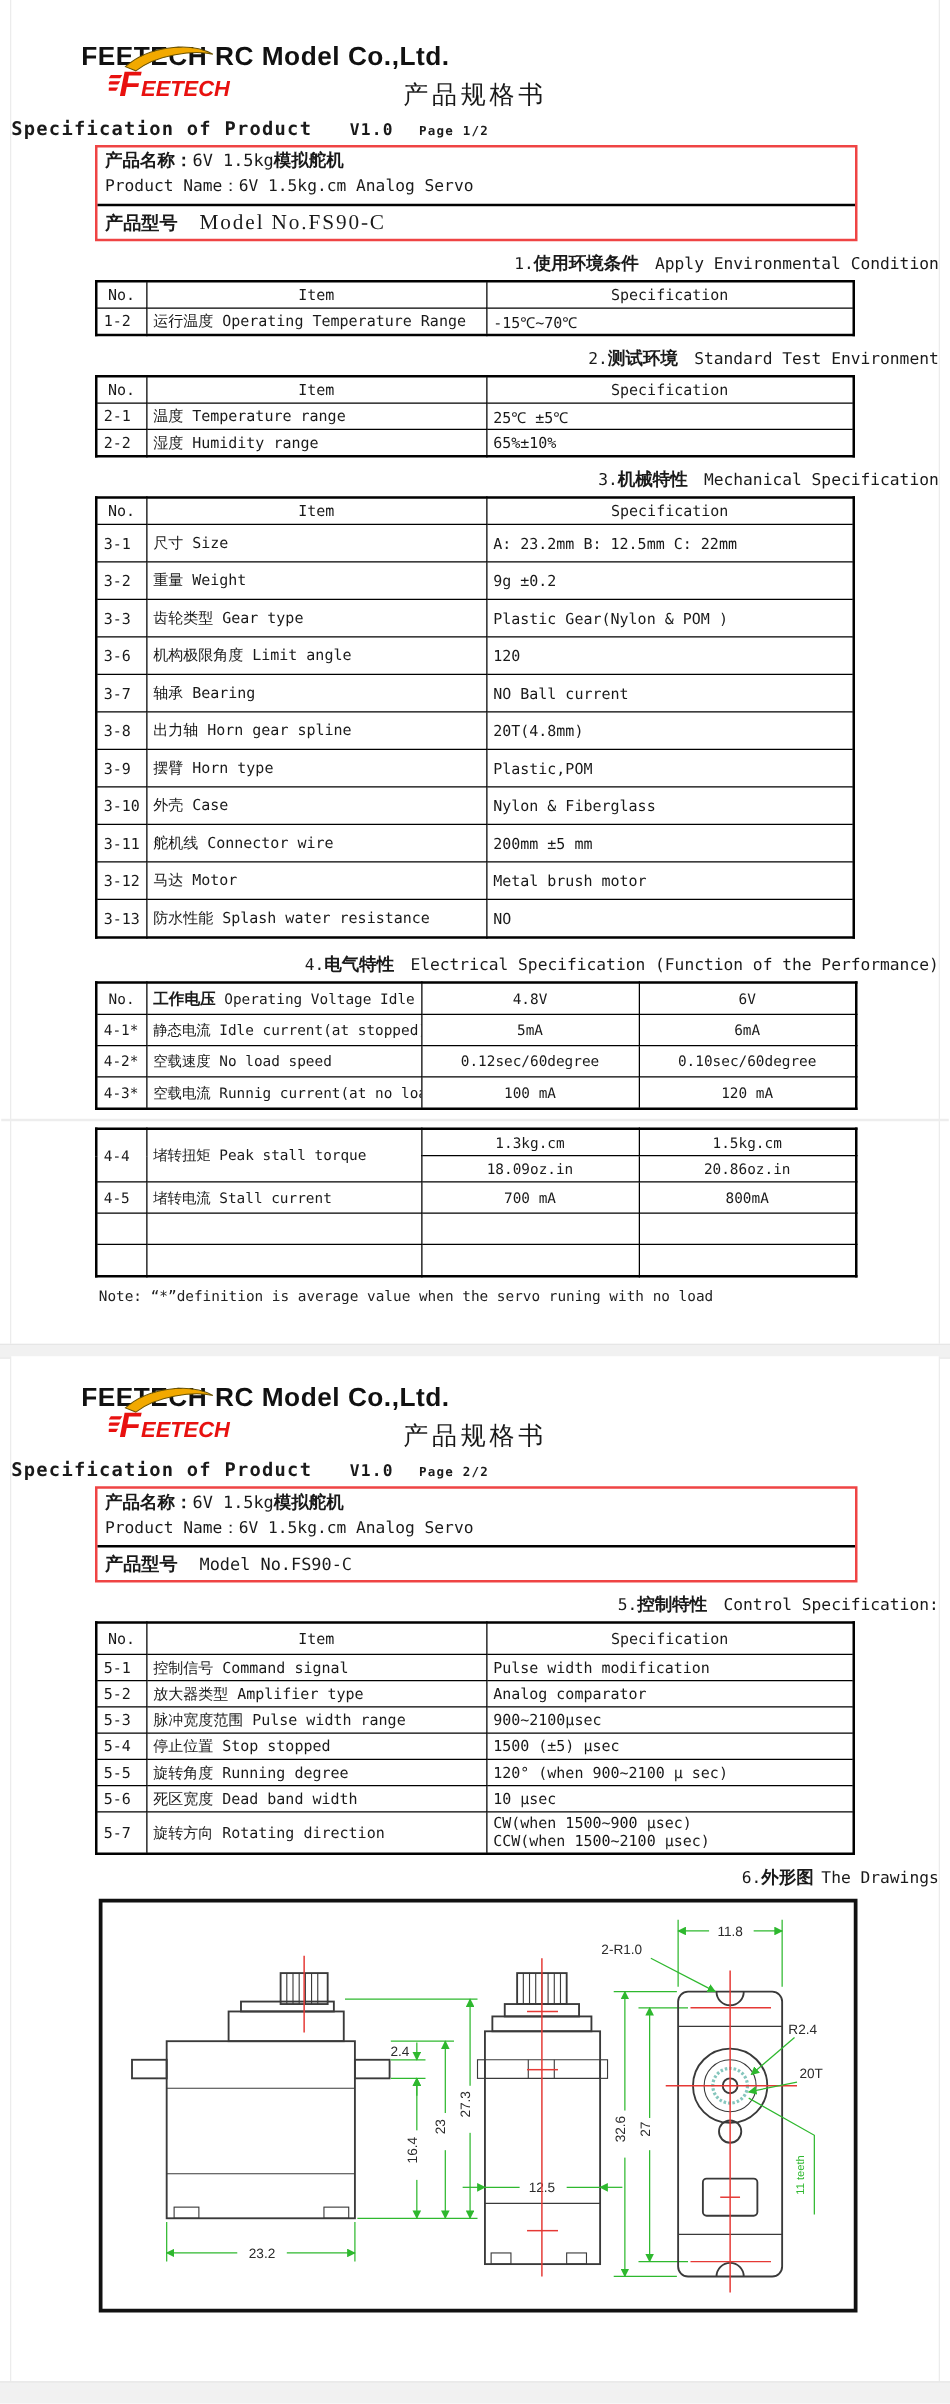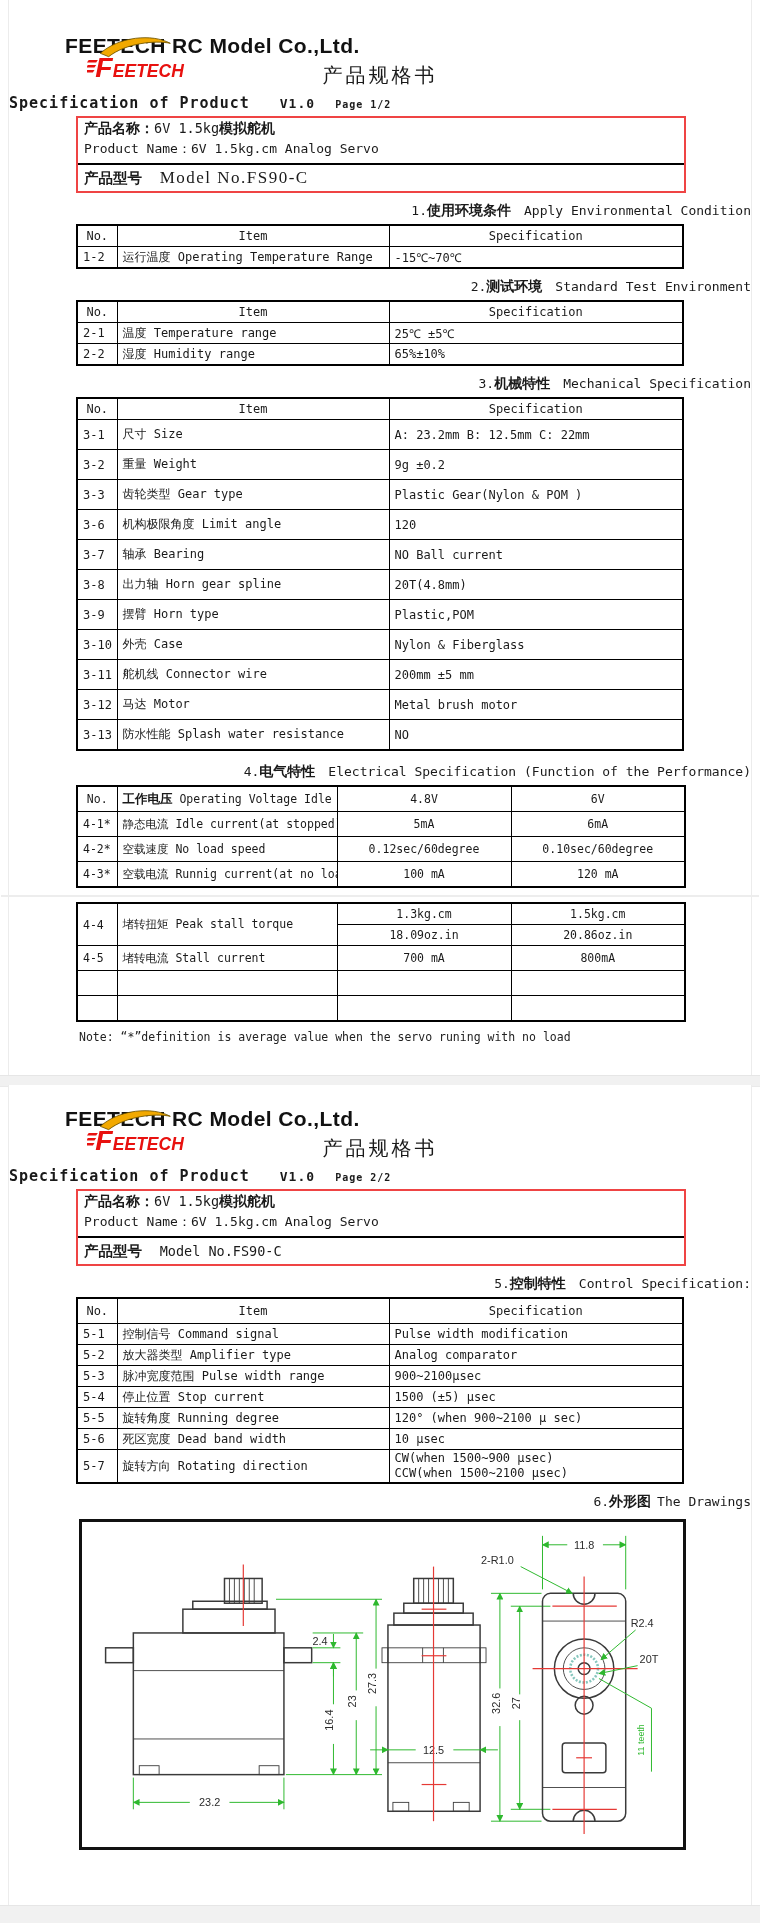--- a/index.html
+++ b/index.html
@@ -382,21 +382,21 @@
             <td>放大器类型  Amplifier type</td>
             <td>Analog comparator</td>
           </tr>
       <tr class="r19">
             <td>5-3</td>
             <td>脉冲宽度范围  Pulse width range</td>
             <td>900~2100μsec</td>
           </tr>
       <tr class="r19">
             <td>5-4</td>
-            <td>停止位置  Stop current</td>
+            <td>停止位置  Stop stopped</td>
             <td>1500 (±5)  μsec</td>
           </tr>
       <tr class="r19">
             <td>5-5</td>
             <td>旋转角度  Running degree</td>
             <td>120° (when 900~2100 μ sec)</td>
           </tr>
       <tr class="r19">
             <td>5-6</td>
             <td>死区宽度  Dead band width</td>

